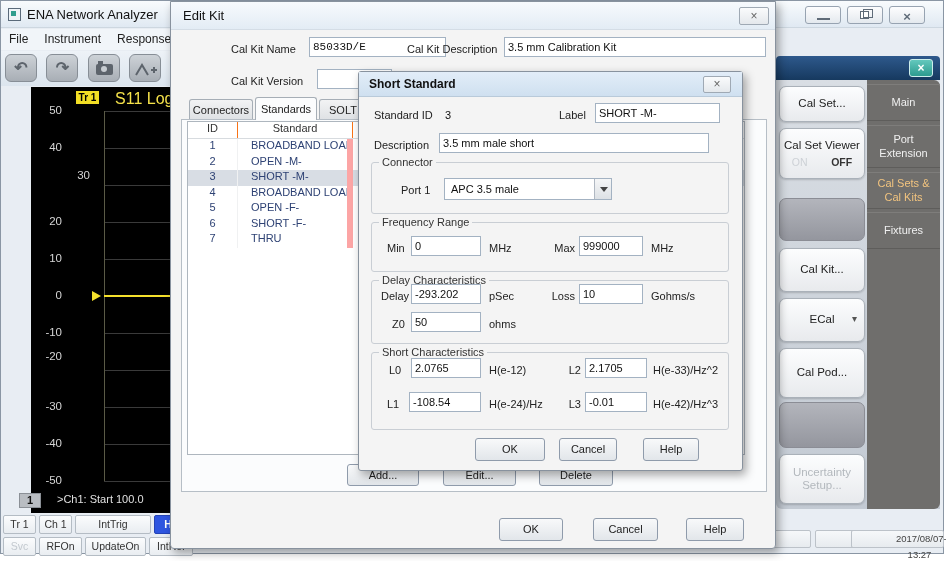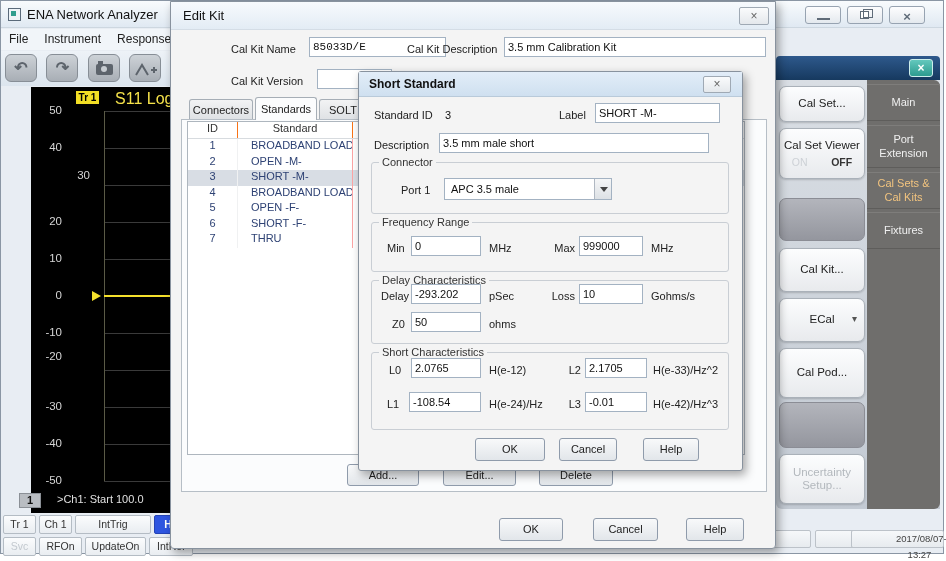--- a/index.html
+++ b/index.html
@@ -87,21 +87,21 @@
   
   .ektab { position:absolute; top:97px; height:21px; background:linear-gradient(#f2f3f4,#dee1e4); border:1px solid #a6aeb6; border-bottom:none; border-radius:3px 3px 0 0; font-size:11px; color:#222; text-align:center; line-height:20px; }
   .ektab.sel { top:95px; height:23px; background:#fbfcfd; z-index:2; line-height:23px; }
   .ekpanel { position:absolute; left:10px; top:117px; width:586px; height:373px; background:#fbfcfd; border:1px solid #b6bec6; }
   .ektable { position:absolute; left:16px; top:119px; width:558px; height:334px; background:#fff; border:1px solid #aeb6be; overflow:hidden; z-index:2; }
   .thead { display:flex; height:17px; border-bottom:1px solid #d7dbdf; font-size:11px; color:#333; }
   .thead>div { border-right:1px solid #f97316; }
   .trow { display:flex; height:15.5px; font-size:11px; color:#2e4274; }
   .trow.sel { background:#d8dde4; }
   .td-id { width:50px; text-align:center; border-right:1px solid #f0f1f2; }
-  .td-name { width:115px; padding-left:13px; white-space:nowrap; overflow:hidden; border-right:1px solid #fca5a5; }
+  .td-name { width:115px; padding-left:13px; white-space:nowrap; overflow:hidden; border-right:6px solid #fca5a5; }
   .td-extra { flex:1; padding-left:5px; white-space:nowrap; overflow:hidden; }
   .h-id { width:50px; text-align:center; }
   .h-std { width:115px; text-align:center; }
 
   .drop { position:absolute; background:#fff; border:1px solid #a3b2c2; height:22px; font-size:11px; color:#111; }
   .dropval { position:absolute; left:6px; top:4px; white-space:nowrap; }
   .droparr { position:absolute; right:0; top:0; width:17px; height:20px; background:linear-gradient(#f5f6f7,#dde1e5); border-left:1px solid #b0b8c2; }
   .droparr::after { content:""; position:absolute; left:5px; top:8px; border-left:4px solid transparent; border-right:4px solid transparent; border-top:5px solid #444; }
   .sidval { position:absolute; font-size:11px; color:#111; }
 </style>

